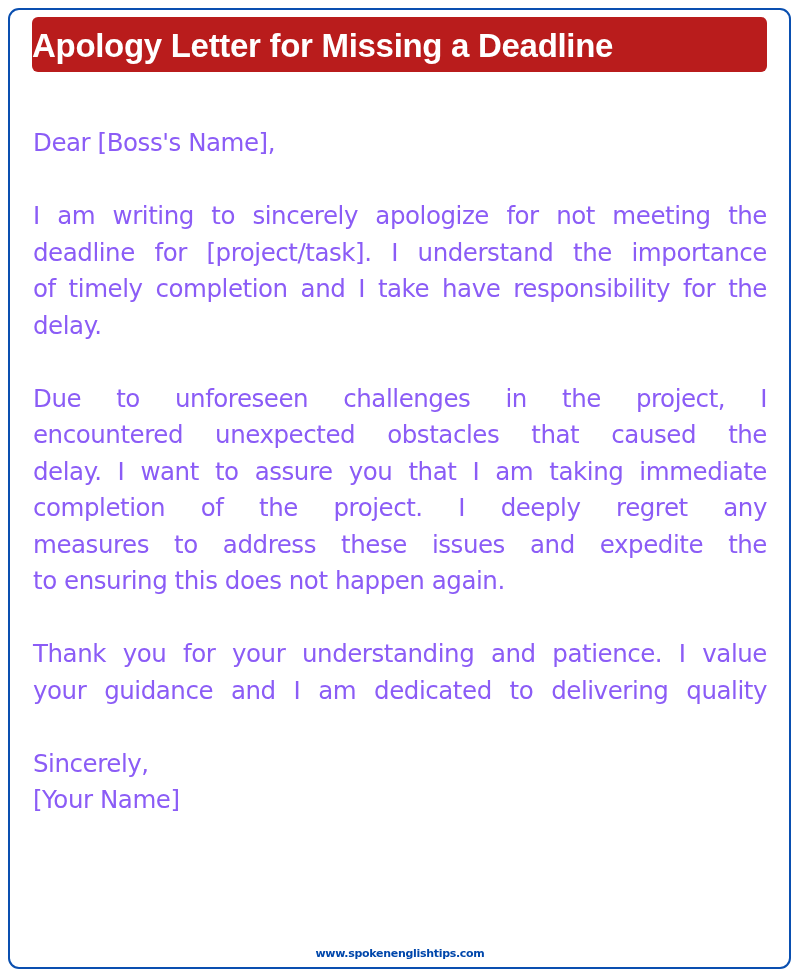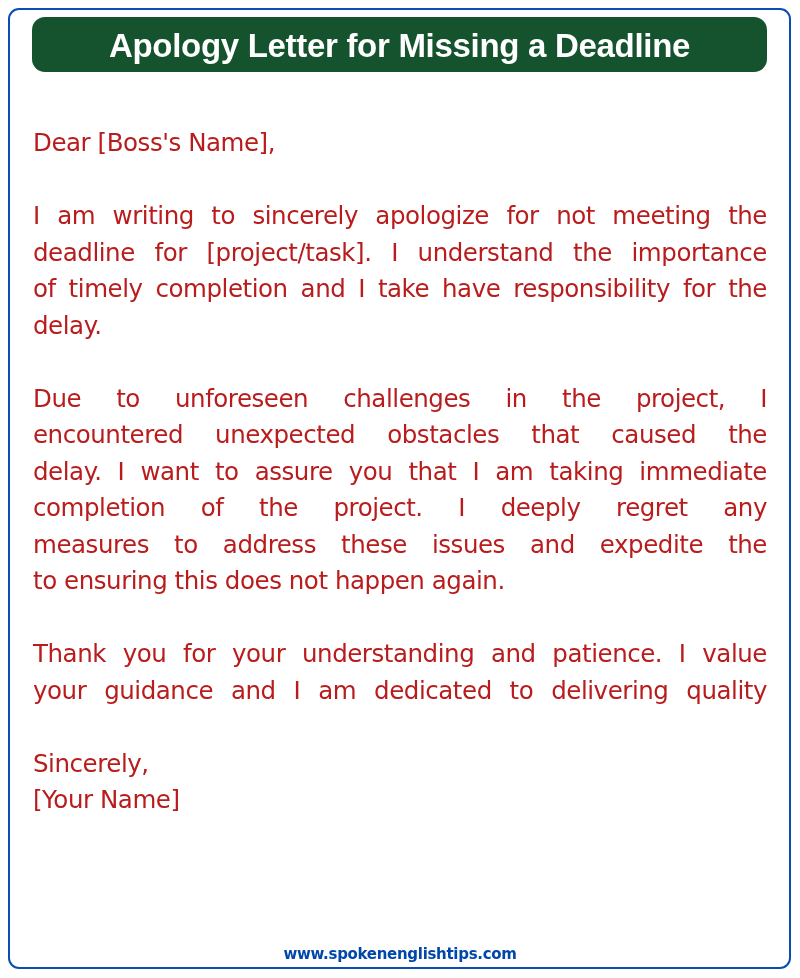--- a/index.html
+++ b/index.html
@@ -23,46 +23,45 @@
       border-radius: 11px;
       background: #ffffff;
       box-sizing: content-box;
     }
     .title-bar {
       position: absolute;
       left: 32px;
       top: 17px;
       width: 735px;
       height: 55px;
-      background: #14532d;
-      border-radius: 13px;
+      background: #b91c1c;
+      border-radius: 6px;
       display: flex;
       align-items: center;
-      justify-content: center;
     }
     .title-text {
       color: #ffffff;
       font-family: "Liberation Sans", sans-serif;
       font-weight: bold;
       font-size: 33px;
       letter-spacing: -0.3px;
       line-height: 1;
       margin-top: 1px;
       white-space: nowrap;
     }
     .letter {
       position: absolute;
       left: 33px;
       top: 125px;
       width: 734px;
       font-family: "DejaVu Sans", sans-serif;
       font-size: 24.5px;
       letter-spacing: -0.45px;
       line-height: 36.5px;
-      color: #b91c1c;
+      color: #8b5cf6;
     }
     .line {
       display: block;
       height: 36.5px;
       white-space: nowrap;
       overflow: visible;
     }
     .line.j {
       text-align: justify;
       text-align-last: justify;
@@ -73,21 +72,21 @@
       height: 36.5px;
     }
     .footer {
       position: absolute;
       left: 0;
       width: 800px;
       top: 947px;
       text-align: center;
       font-family: "DejaVu Sans", sans-serif;
       font-weight: bold;
-      font-size: 15px;
+      font-size: 11px;
       letter-spacing: -0.3px;
       color: #0047ab;
       line-height: 14px;
     }
   </style>
 </head>
 <body>
 
 <div class="frame"></div>
 

